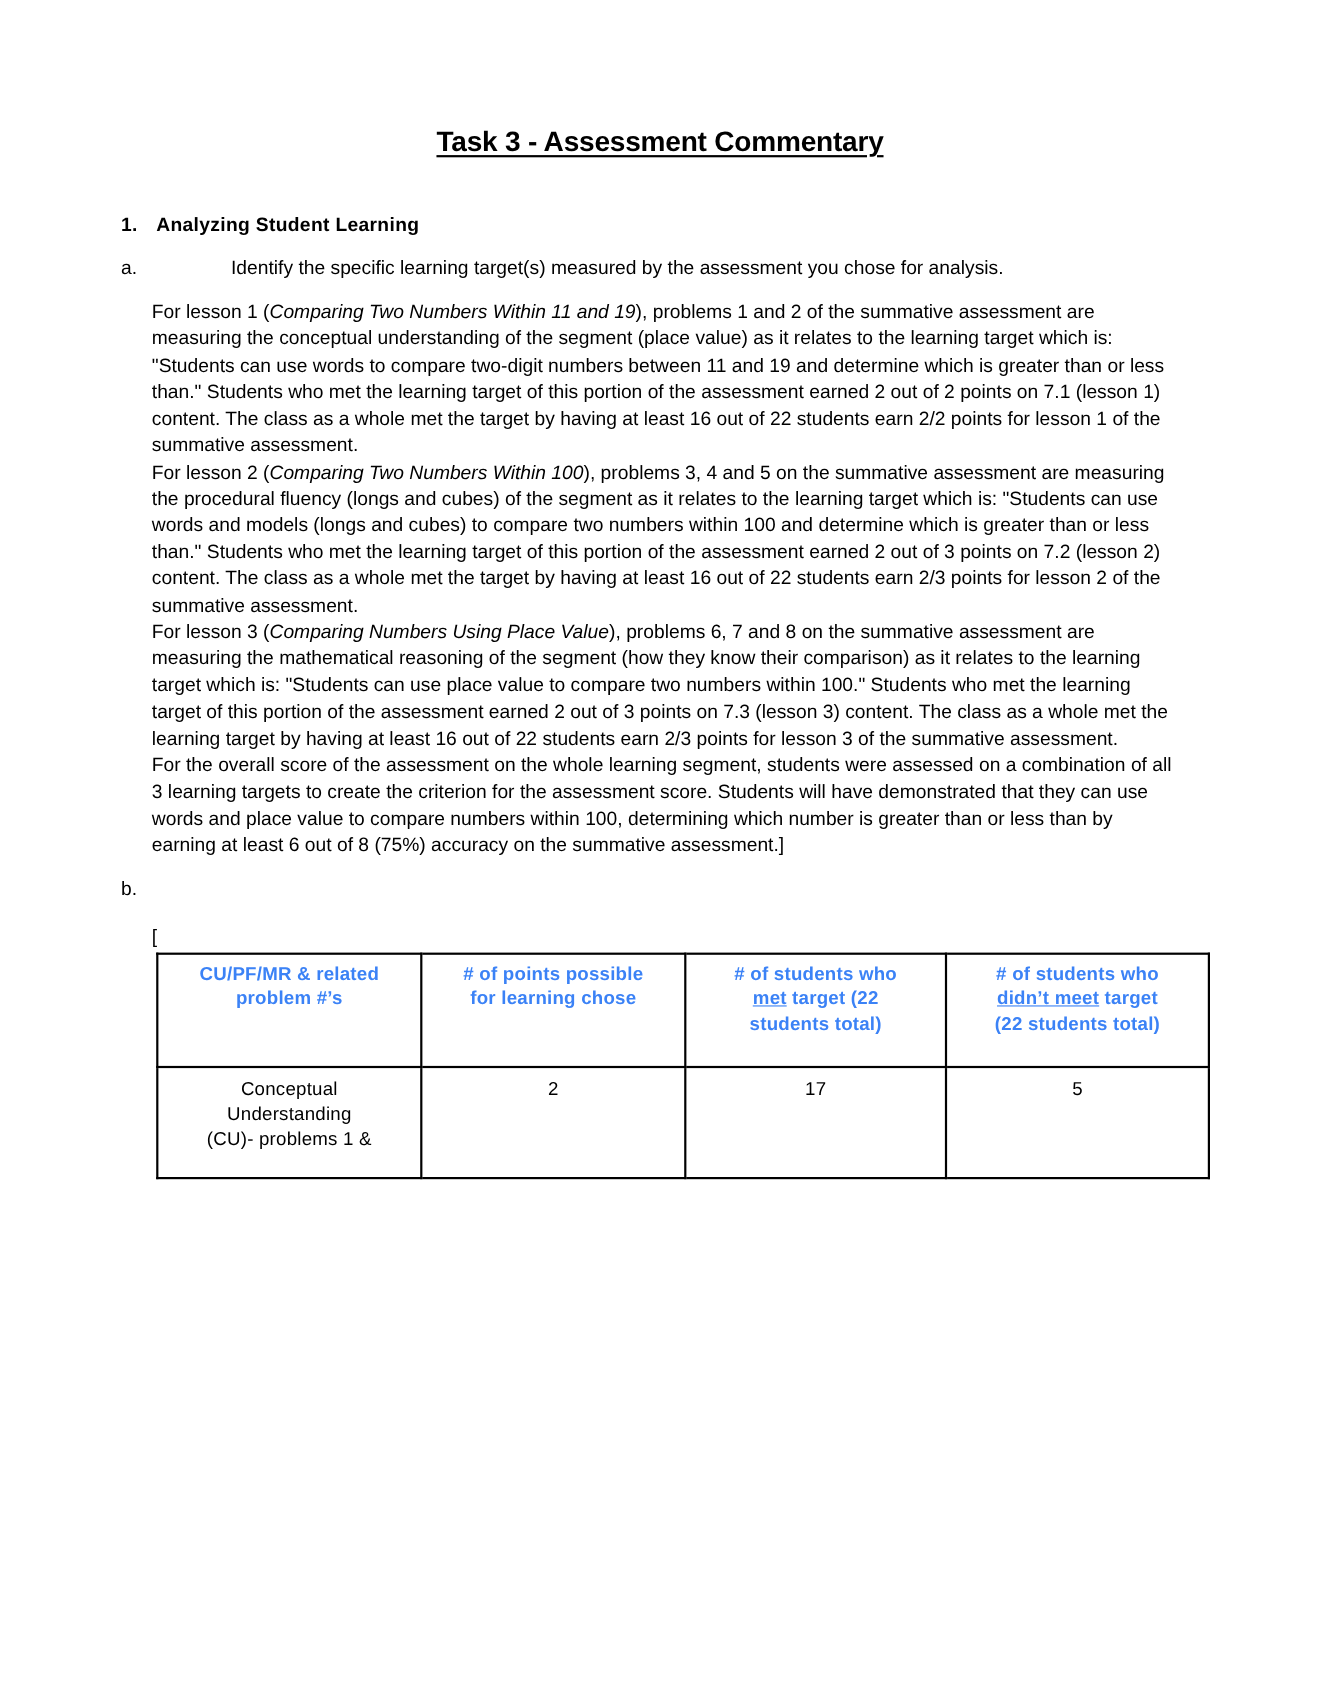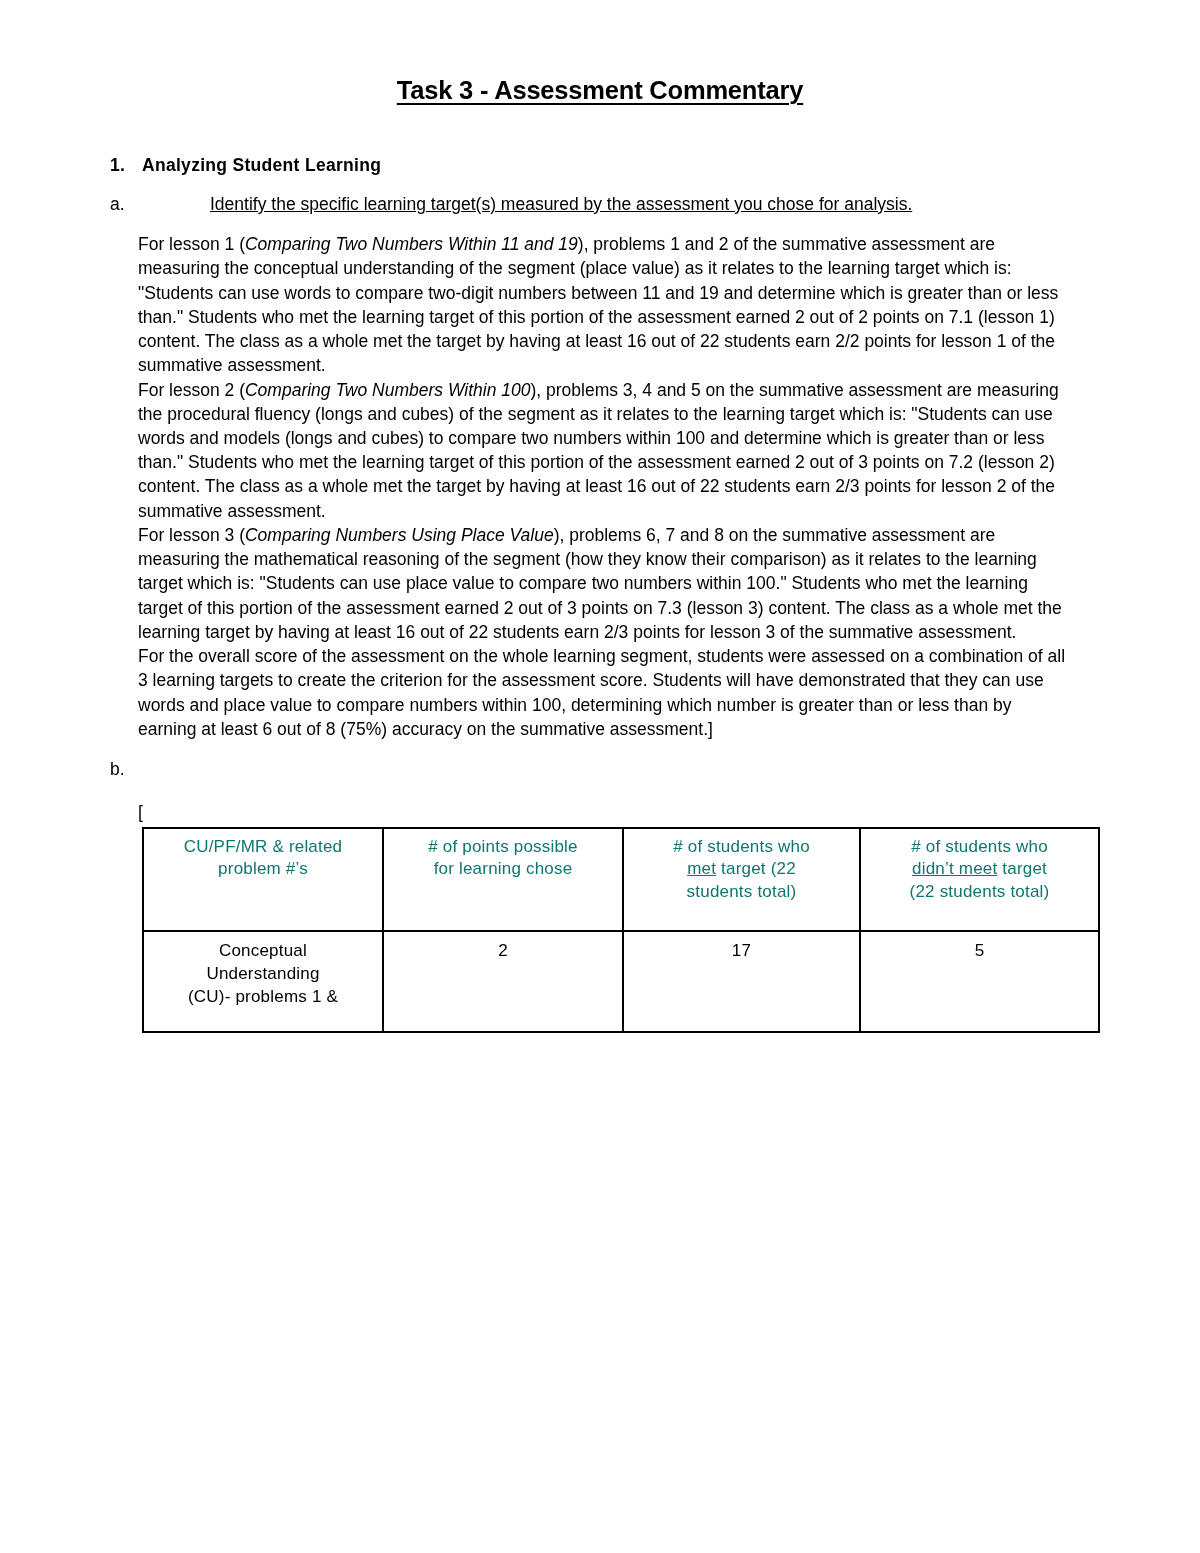--- a/index.html
+++ b/index.html
@@ -29,21 +29,21 @@
     width: 980px;
   }
 
   
   .doc-title {
     text-align: center;
     font-size: 25.5px;
     font-weight: bold;
     letter-spacing: -0.2px;
     margin: 0;
-    padding-top: 76px;
+    padding-top: 115px;
     text-decoration: underline;
     text-underline-offset: 4px;
     text-decoration-thickness: 2px;
   }
 
   
   .section-heading {
     display: flex;
     margin-top: 50px;
     font-size: 17.5px;
@@ -62,21 +62,20 @@
     margin-top: 16px;
     font-size: 17.5px;
     line-height: 1.38;
   }
   .list-item .letter {
     width: 100px;
     flex: 0 0 100px;
   }
   .list-item .item-body {
     flex: 1 1 auto;
-    text-decoration: underline;
   }
 
   
   .body-block {
     margin-top: 16px;
     margin-left: 28px;
     font-size: 17.5px;
     line-height: 1.385;
     width: 930px;
   }
@@ -108,22 +107,22 @@
     width: 916px;
     table-layout: fixed;
   }
   .data-table td, .data-table th {
     border: 2px solid #000000;
     vertical-align: top;
     padding: 7px 4px 6px 4px;
     text-align: center;
   }
   .data-table thead th {
-    color: #0f766e;
-    font-weight: normal;
+    color: #3b82f6;
+    font-weight: bold;
     font-size: 17px;
     line-height: 1.34;
     letter-spacing: 0.2px;
     height: 88px;
   }
   .data-table tbody td {
     font-weight: normal;
     font-size: 17px;
     line-height: 1.38;
     letter-spacing: 0.2px;

